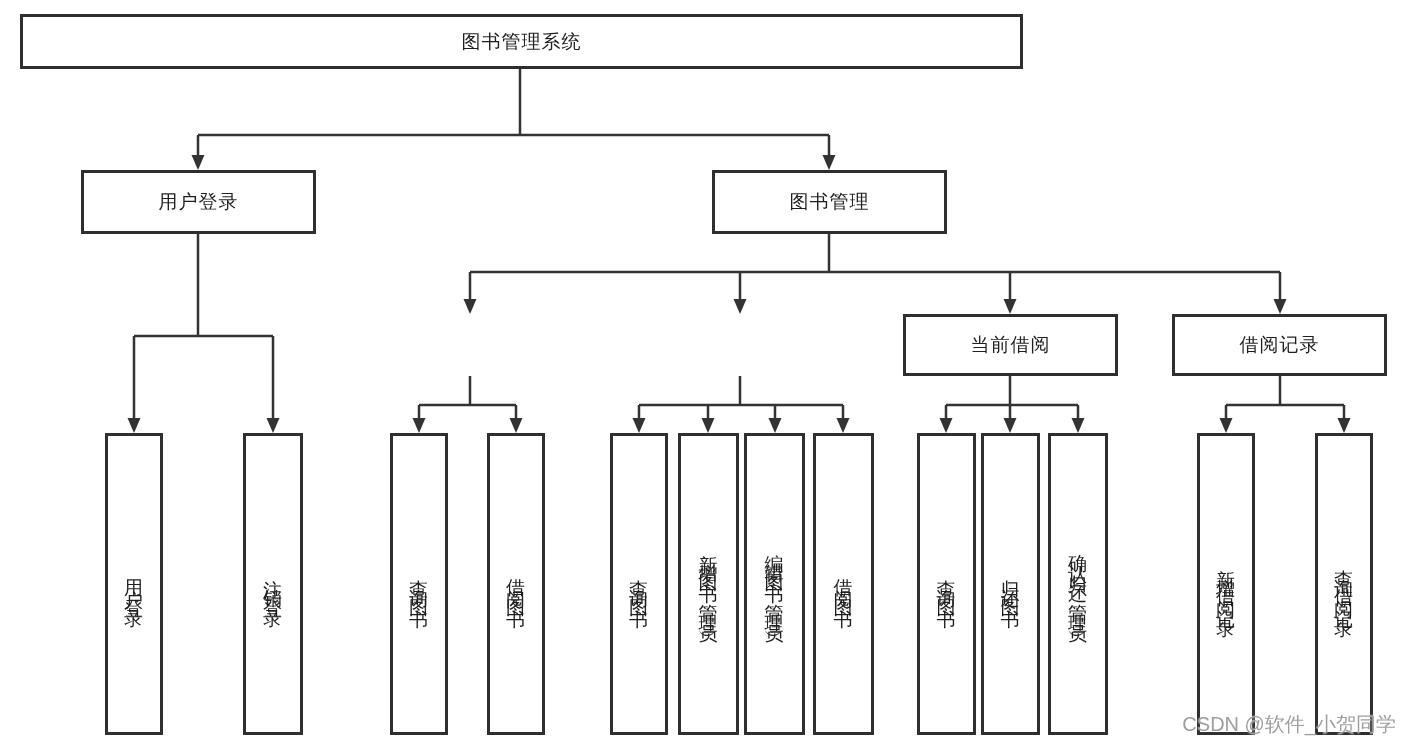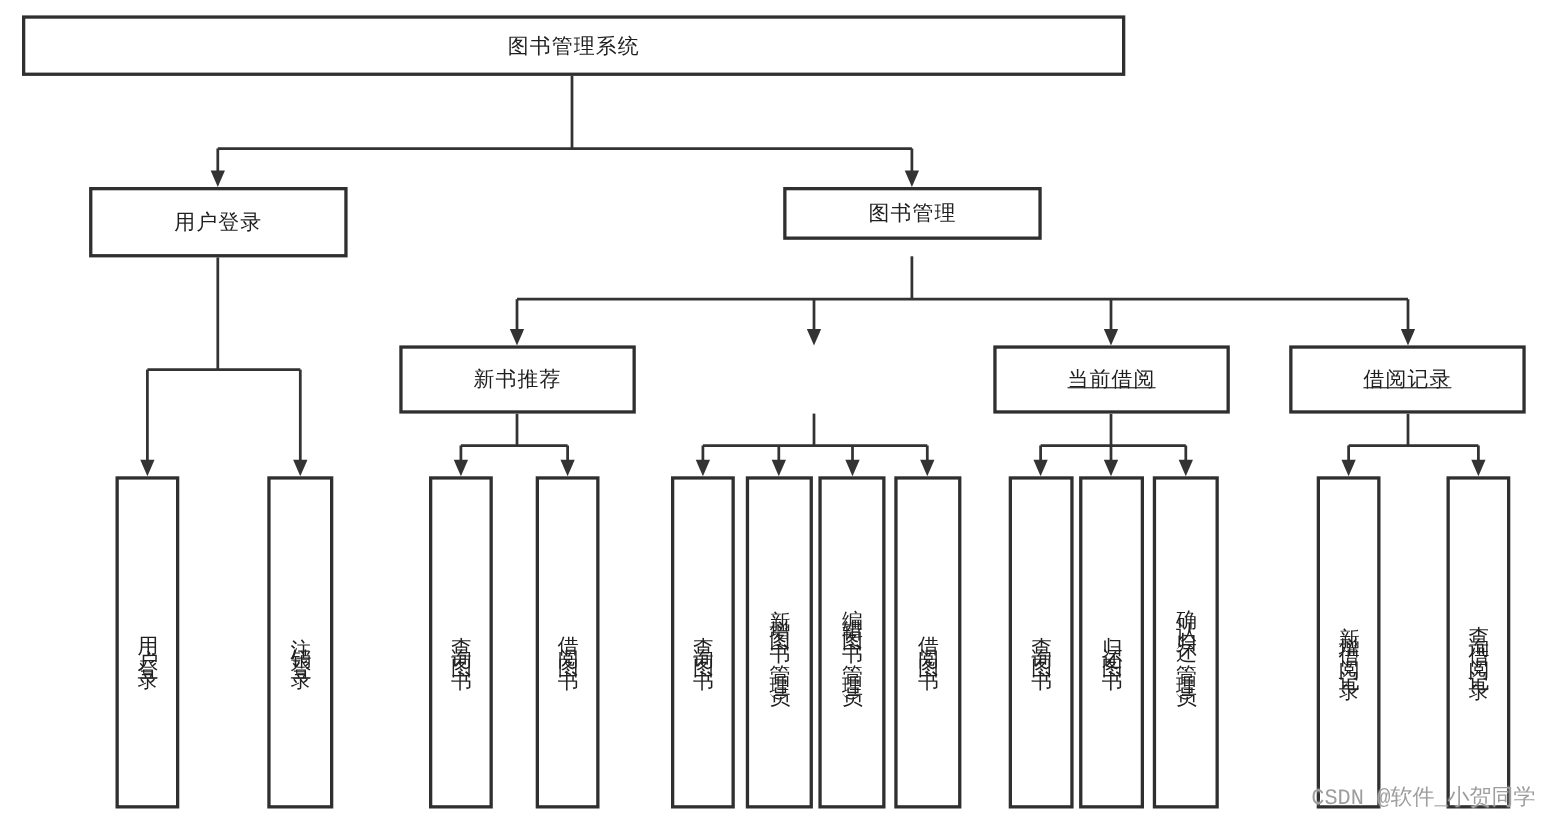--- a/index.html
+++ b/index.html
@@ -48,21 +48,20 @@
   }
   .watermark {
     position: absolute;
     top: 711px;
     right: 9px;
     z-index: 2;
     font-size: 20px;
     color: var(--watermark);
     text-shadow: 0 0 2px rgba(255,255,255,0.9);
     white-space: nowrap;
-    font-family: Liberation Mono, monospace;
   }
 </style>
 </head>
 <body>
 
 <div class="canvas">
 
   <svg class="connectors" viewBox="0 0 1405 747">
 
     <line x1="520" y1="68" x2="520" y2="135"></line>
@@ -121,25 +120,24 @@
     <line x1="1226" y1="405" x2="1344" y2="405"></line>
     <line x1="1226" y1="405" x2="1226" y2="420"></line>
     <polygon points="1219.5,418 1232.5,418 1226,433"></polygon>
     <line x1="1344" y1="405" x2="1344" y2="420"></line>
     <polygon points="1337.5,418 1350.5,418 1344,433"></polygon>
   </svg>
 
   <div class="box h" style="left:20px; top:14px; width:1003px; height:55px;">图书管理系统</div>
 
   <div class="box h" style="left:81px; top:170px; width:235px; height:64px;">用户登录</div>
-  <div class="box h" style="left:712px; top:170px; width:235px; height:48px;">图书管理</div>
+  <div class="box h" style="left:712px; top:170px; width:235px; height:64px;">图书管理</div>
 
-  <div class="box h" style="left:363px; top:314px; width:215px; height:62px;">新书推荐</div>
-  <div class="box h" style="left:903px; top:314px; width:215px; height:62px;text-decoration:underline;">当前借阅</div>
-  <div class="box h" style="left:1172px; top:314px; width:215px; height:62px;text-decoration:underline;">借阅记录</div>
+  <div class="box h" style="left:903px; top:314px; width:215px; height:62px;">当前借阅</div>
+  <div class="box h" style="left:1172px; top:314px; width:215px; height:62px;">借阅记录</div>
 
   <div class="box v" style="left:105px; top:433px; width:58px; height:302px;">用户登录</div>
   <div class="box v" style="left:243px; top:433px; width:60px; height:302px;">注销登录</div>
 
   <div class="box v" style="left:390px; top:433px; width:58px; height:302px;">查询图书</div>
   <div class="box v" style="left:487px; top:433px; width:58px; height:302px;">借阅图书</div>
 
   <div class="box v" style="left:610px; top:433px; width:58px; height:302px;">查询图书</div>
   <div class="box v" style="left:678px; top:433px; width:61px; height:302px;">新增图书（管理员）</div>
   <div class="box v" style="left:744px; top:433px; width:61px; height:302px;">编辑图书（管理员）</div>

